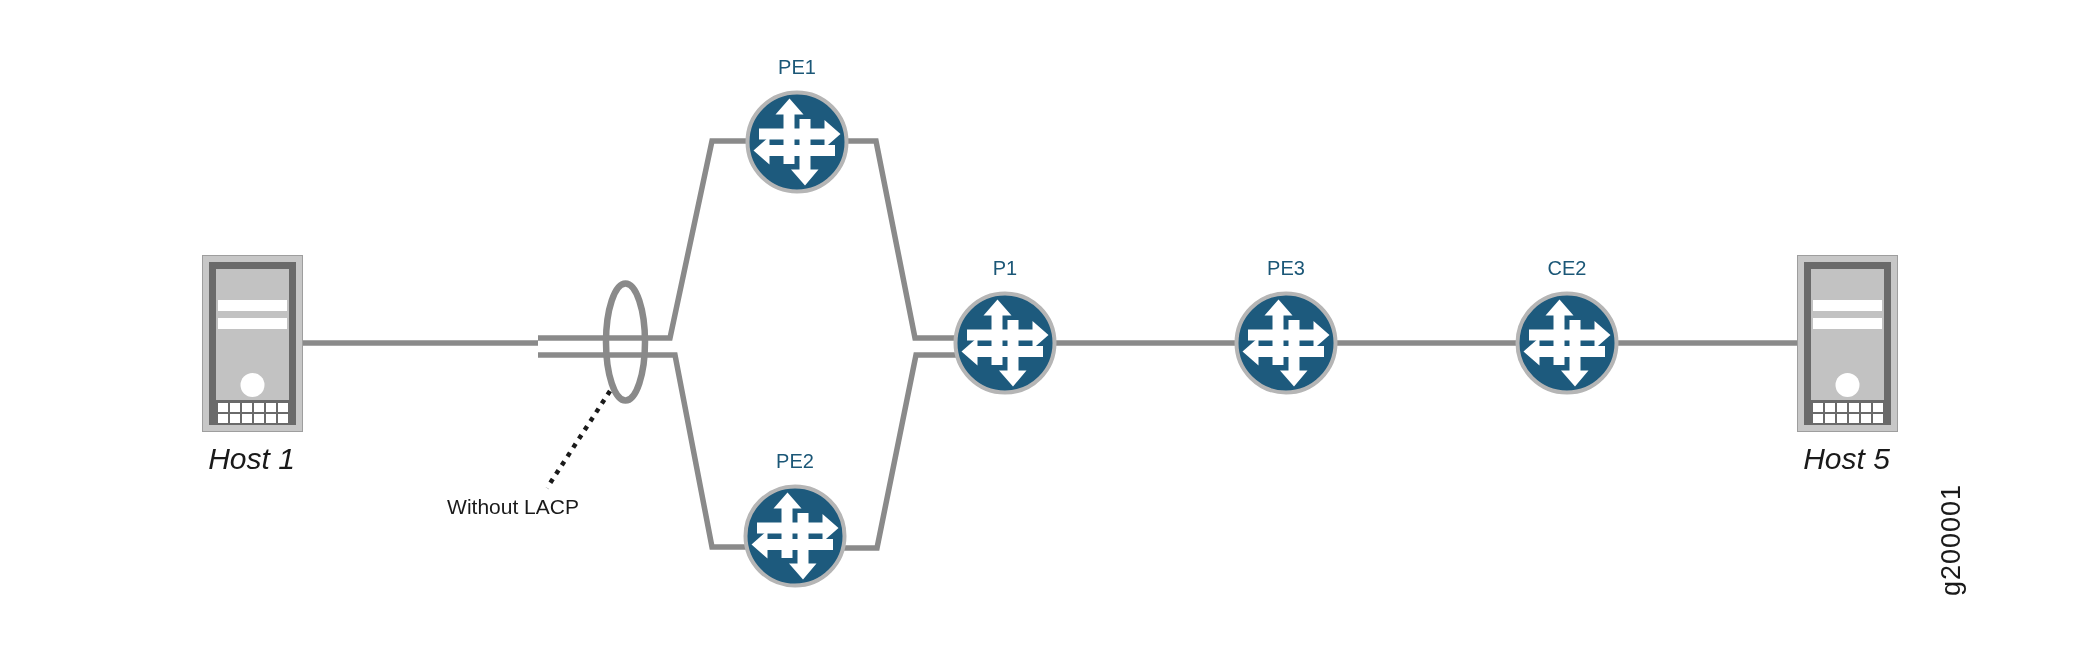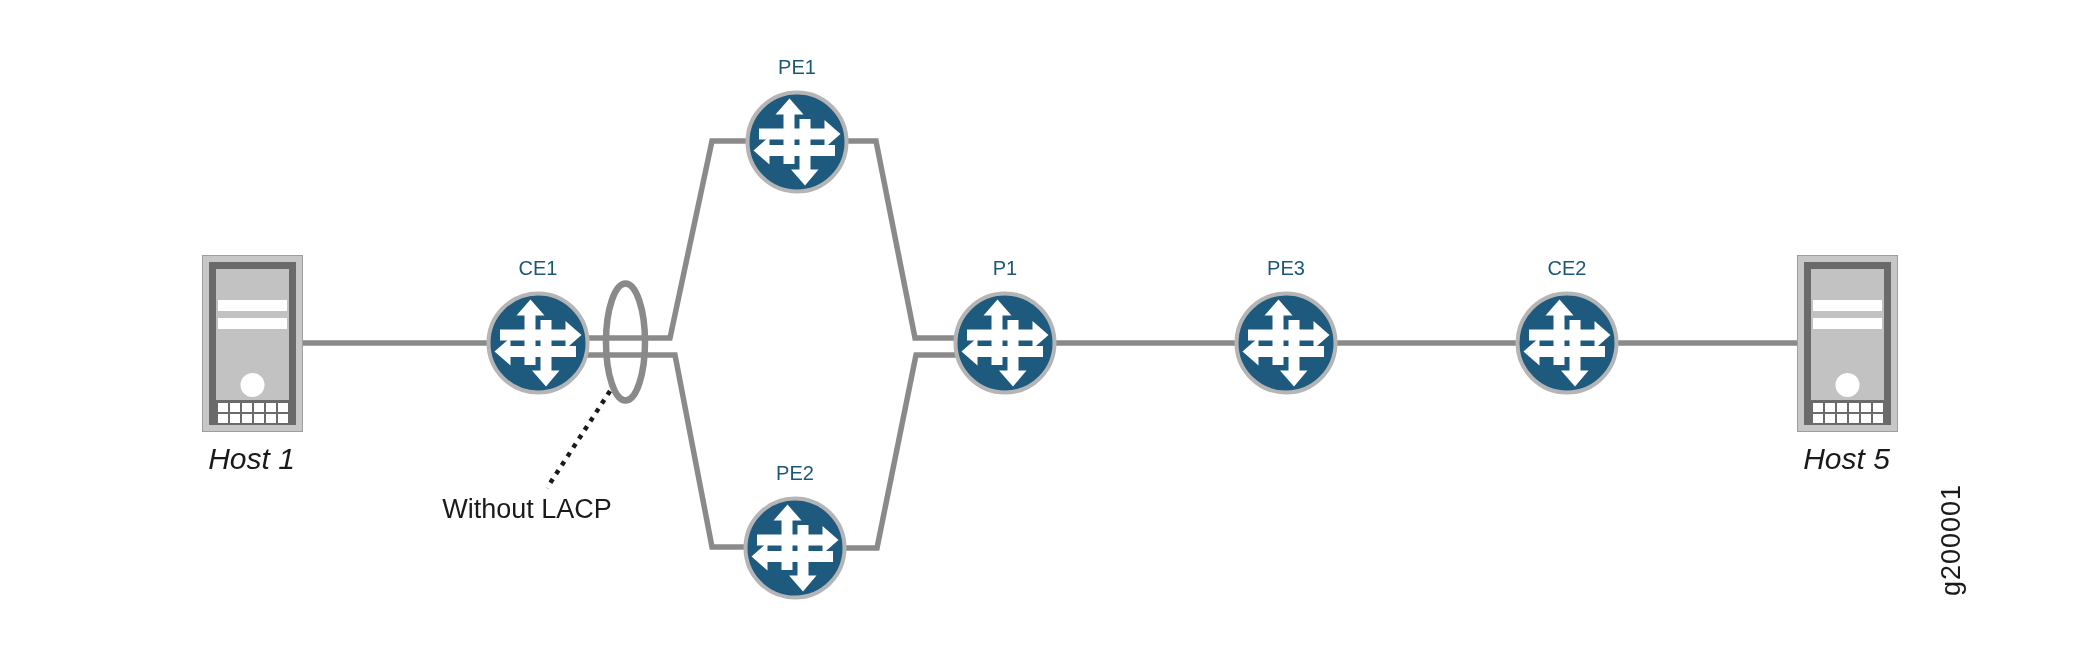--- a/index.html
+++ b/index.html
@@ -38,23 +38,23 @@
   .host-node svg{display:block;width:101px;height:177px;}
   .host-label{
     position:absolute;left:50%;top:100%;
     transform:translateX(-50%);
     margin-top:12px;
     font-size:30px;line-height:1;
     color:var(--text-dark);
     white-space:nowrap;
   }
   .annotation{
-    position:absolute;left:527px;top:496px;
+    position:absolute;left:513px;top:496px;
     transform:translateX(-50%);
-    font-size:27px;line-height:1;
+    font-size:21px;line-height:1;
     color:var(--text-dark);
     white-space:nowrap;
   }
   .watermark{
     position:absolute;left:1951px;top:540px;
     transform:translate(-50%,-50%) rotate(-90deg);
     font-size:27px;line-height:1;
     color:var(--text-dark);
     letter-spacing:1px;
     white-space:nowrap;
@@ -120,33 +120,27 @@
       </svg>
     <div class="host-label">Host 1</div>
   </div>
   <div class="node host-node" style="left:1797px;top:255px">
     <svg viewBox="0 0 101 177">
         <use href="#host-sym"></use>
       </svg>
     <div class="host-label">Host 5</div>
   </div>
 
-  <div class="node router-node" style="left:486px;top:291px">
-    <div class="node-label">CE1</div>
-    <svg viewBox="0 0 104 104">
-        <use href="#router-sym"></use>
-      </svg>
-  </div>
   <div class="node router-node" style="left:745px;top:90px">
     <div class="node-label">PE1</div>
     <svg viewBox="0 0 104 104">
         <use href="#router-sym"></use>
       </svg>
   </div>
-  <div class="node router-node" style="left:743px;top:496px">
+  <div class="node router-node" style="left:743px;top:484px">
     <div class="node-label">PE2</div>
     <svg viewBox="0 0 104 104">
         <use href="#router-sym"></use>
       </svg>
   </div>
   <div class="node router-node" style="left:953px;top:291px">
     <div class="node-label">P1</div>
     <svg viewBox="0 0 104 104">
         <use href="#router-sym"></use>
       </svg>

